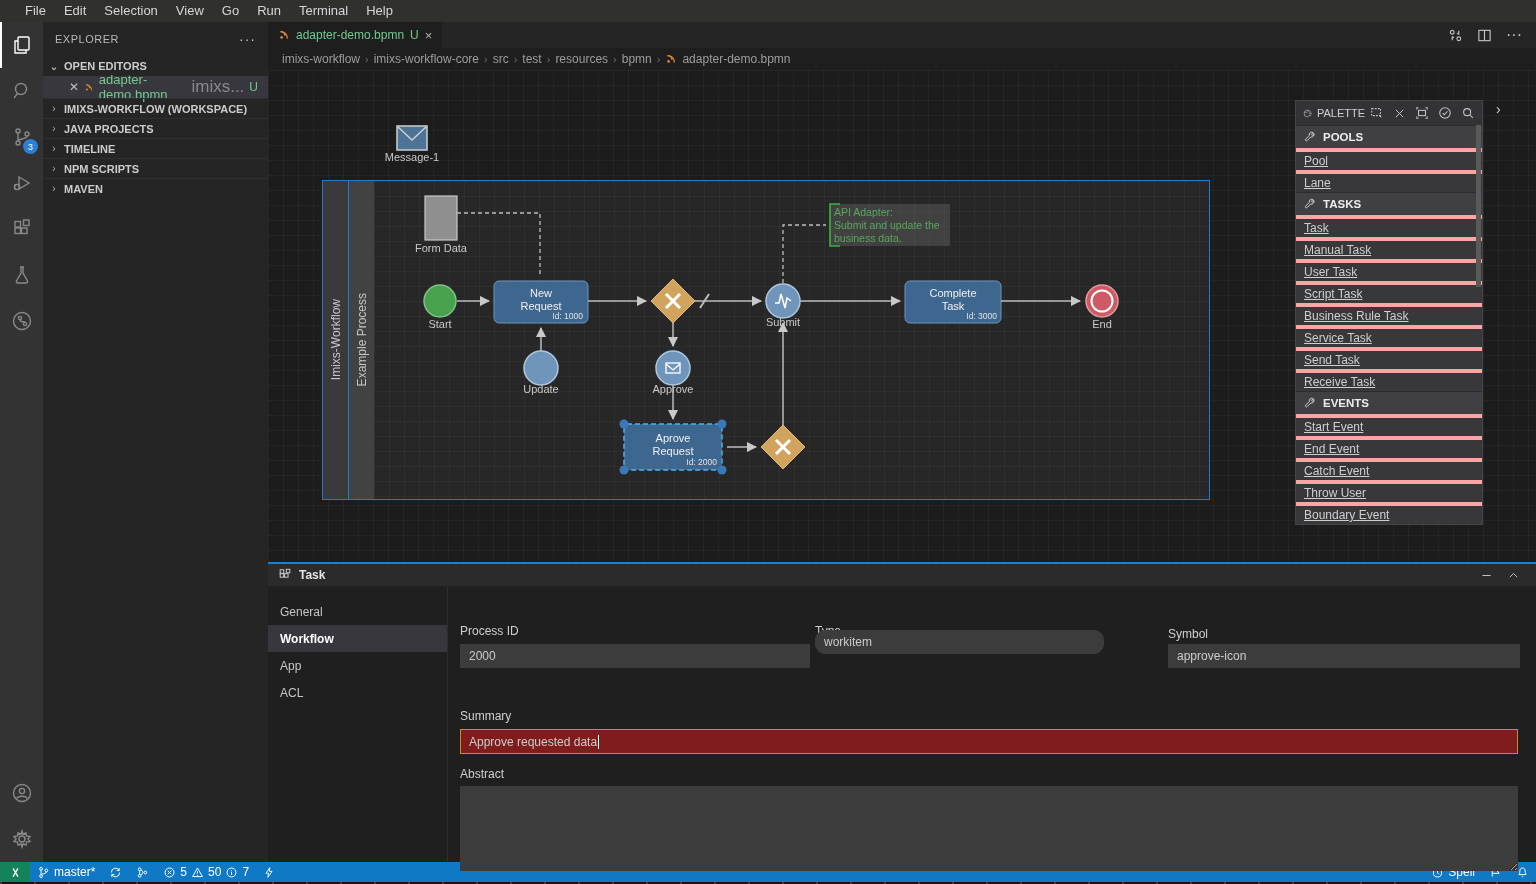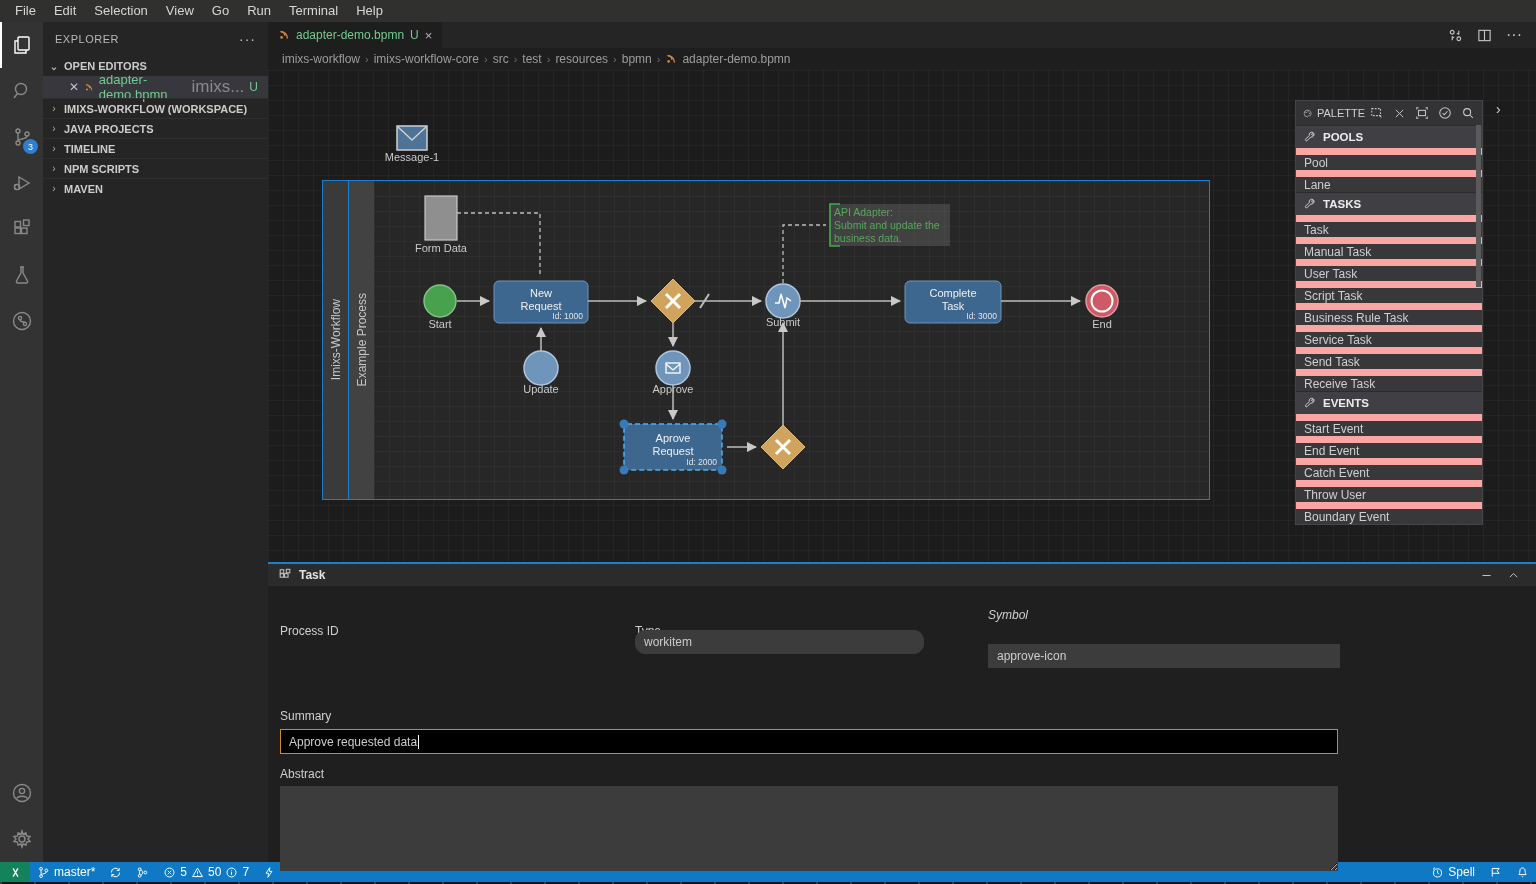--- a/index.html
+++ b/index.html
@@ -1,21 +1,21 @@
 <!DOCTYPE html>
 <html><head>
 <meta charset="utf-8">
 <style>
   * { margin:0; padding:0; box-sizing:border-box; }
   html,body { width:1536px; height:884px; overflow:hidden; background:#1e1e1e;
     font-family:"Liberation Sans", sans-serif; color:#cccccc; }
 
   
   .titlebar { height:22px; background:#30302f; display:flex; align-items:center;
-    font-size:13px; color:#d6d6d6; padding-left:6px; }
+    font-size:13px; color:#d6d6d6; padding-left:16px; }
   .menu-item { padding:0 9px; line-height:22px; cursor:default; }
 
   
   .main { display:flex; height:840px; }
 
   .activitybar { width:43px; background:#333333; display:flex; flex-direction:column; align-items:center; }
   .act-item { width:43px; height:46px; display:flex; align-items:center; justify-content:center; position:relative; }
   .act-item.active { border-left:2px solid #ffffff; }
   .act-item svg { stroke:#898989; fill:none; stroke-width:1.4; }
   .act-item.active svg { stroke:#ffffff; }
@@ -80,40 +80,40 @@
   .palette { position:absolute; left:1027px; top:30px; width:188px; background:#333336;
     border:1px solid #454548; font-size:12px; z-index:6; }
   .pal-header { height:24px; display:flex; align-items:center; gap:5px; padding:0 7px; background:#333336; }
   .pal-title { font-size:11px; color:#cfcfcf; }
   .pal-tools { margin-left:auto; display:flex; gap:9px; align-items:center; }
   .pal-tools svg { stroke:#c5c5c5; fill:none; stroke-width:1.2; }
   .pal-section { height:23px; background:#404044; display:flex; align-items:center; gap:7px;
     padding-left:8px; font-size:11.5px; font-weight:bold; color:#ececec; border-top:1px solid #2c2c2e; }
   .pal-section svg { stroke:#cfcfcf; fill:none; stroke-width:1.3; }
   .pal-item { height:22px; background:#38383b; display:flex; align-items:center;
-    padding-left:8px; color:#cfcfcf; border-top:7px solid #fca5a5; }
+    padding-left:8px; color:#cfcfcf; border-top:4px solid #fca5a5;text-decoration:underline; }
   .pal-scroll { position:absolute; right:1px; top:24px; width:5px; height:162px; background:#5a5a5a; }
   .pal-collapse { position:absolute; left:1228px; top:31px; width:16px; height:18px;
     color:#cfcfcf; font-size:14px; z-index:6; }
 
   
   .props { height:300px; background:#1f1f1f; border-top:2px solid #1f7dd0; display:flex; flex-direction:column; }
   .props-header { height:22px; background:#2b2b2b; display:flex; align-items:center; gap:7px; padding:0 10px; }
   .props-title { font-size:12px; font-weight:bold; color:#e3e3e3; }
   .props-header svg { stroke:#c5c5c5; fill:none; stroke-width:1.2; }
   .props-win { margin-left:auto; display:flex; gap:14px; align-items:center; padding-right:6px; color:#c5c5c5; }
   .props-body { flex:1; display:flex; }
   .props-tabs { width:180px; padding-top:12px; border-right:1px solid #2d2d2d; }
   .ptab { height:27px; display:flex; align-items:center; padding-left:12px; font-size:12px; color:#c7c7c7; }
   .ptab.active { background:#37373d; color:#ffffff; font-weight:bold; }
   .props-fields { flex:1; position:relative; font-size:12px; }
   .flabel { position:absolute; color:#cfcfcf; font-size:12px; }
   .finput { position:absolute; height:24px; background:#3c3c3c; border:1px solid #3c3c3c;
     color:#cccccc; font-size:12px; font-family:"Liberation Sans", sans-serif; padding:0 8px; outline:none; }
-  .fsummary { position:absolute; height:25px; background:#000000; border:1px solid #c98a2c;
+  .fsummary { position:absolute; height:25px; background:#7f1d1d; border:1px solid #c98a2c;
     display:flex; align-items:center; padding:0 8px; color:#cccccc; }
   .caret { display:inline-block; width:1px; height:14px; background:#ffffff; margin-left:1px; }
   .ftextarea { position:absolute; background:#3c3c3c; border:none; }
 
   
   .statusbar { height:20px; background:#1079c5; display:flex; align-items:center; color:#ffffff; font-size:12px; }
   .remote { width:30px; height:20px; background:#14835c; display:flex; align-items:center; justify-content:center; }
   .sb-item { display:flex; align-items:center; gap:4px; padding:0 7px; height:20px; }
   .sb-item svg { stroke:#ffffff; fill:none; stroke-width:1.2; }
   .sb-right { margin-left:auto; display:flex; align-items:center; }
@@ -492,25 +492,32 @@
         <span class="props-win">
           <svg width="13" height="13" viewBox="0 0 16 16">
               <path d="M3 8 H13" stroke="#c5c5c5"></path>
             </svg>
           <svg width="13" height="13" viewBox="0 0 16 16">
               <path d="M3.5 10 L8 5.5 L12.5 10" stroke="#c5c5c5" fill="none"></path>
             </svg>
         </span>
       </div>
       <div class="props-body">
+        <div class="props-tabs">
+          <div class="ptab">General</div>
+          <div class="ptab active">Workflow</div>
+          <div class="ptab">App</div>
+          <div class="ptab">ACL</div>
+        </div>
         <div class="props-fields">
           <span class="flabel" style="left:12px; top:38px;">Process ID</span>
+          <input class="finput" style="left: 12px; top: 58px; width: 350px;" value="2000">
           <span class="flabel" style="left:367px; top:38px;">Type</span>
           <input class="finput" style="left: 367px; top: 44px; width: 289px; border-radius: 10px;" value="workitem">
-          <span class="flabel" style="left:720px; top:22px;font-style:italic;">Symbol</span>
+          <span class="flabel" style="left:720px; top:41px;">Symbol</span>
           <input class="finput" style="left: 720px; top: 58px; width: 352px;" value="approve-icon">
           <span class="flabel" style="left:12px; top:123px;">Summary</span>
           <div class="fsummary" style="left:12px; top:143px; width:1058px;">
             <span>Approve requested data</span>
               <span class="caret"></span>
           </div>
           <span class="flabel" style="left:12px; top:181px;">Abstract</span>
           <textarea class="ftextarea" style="left: 12px; top: 200px; width: 1058px; height: 85px;"></textarea>
         </div>
       </div>

